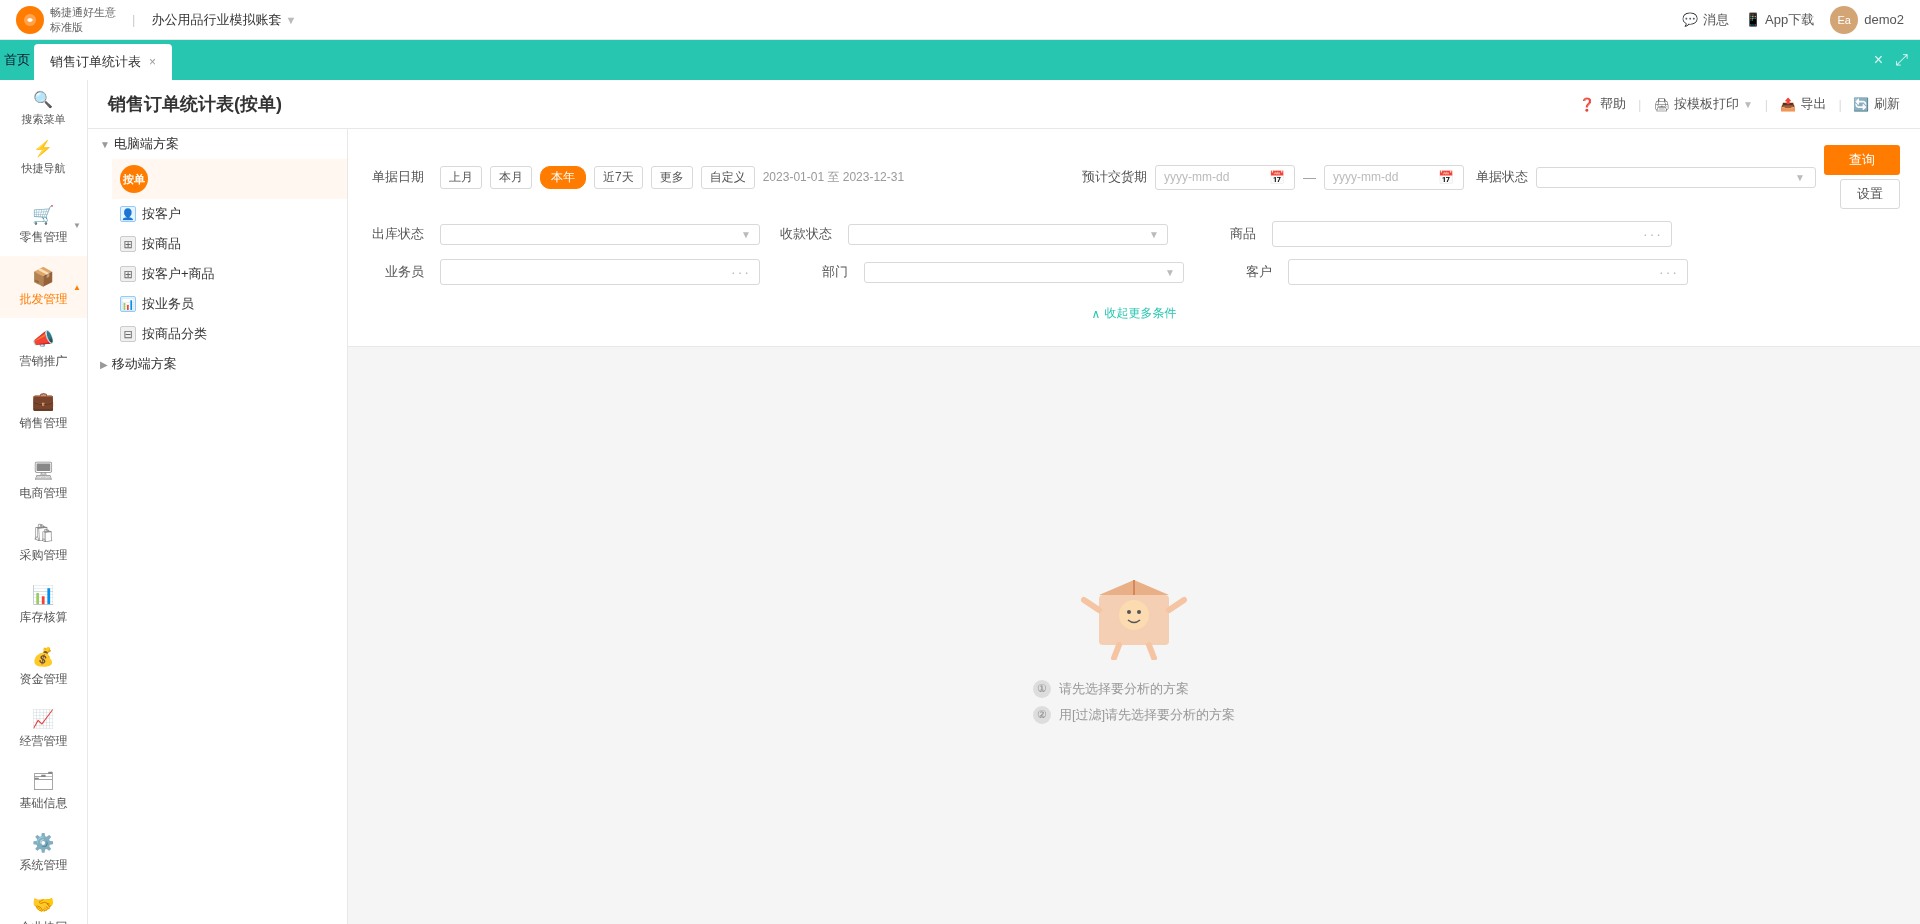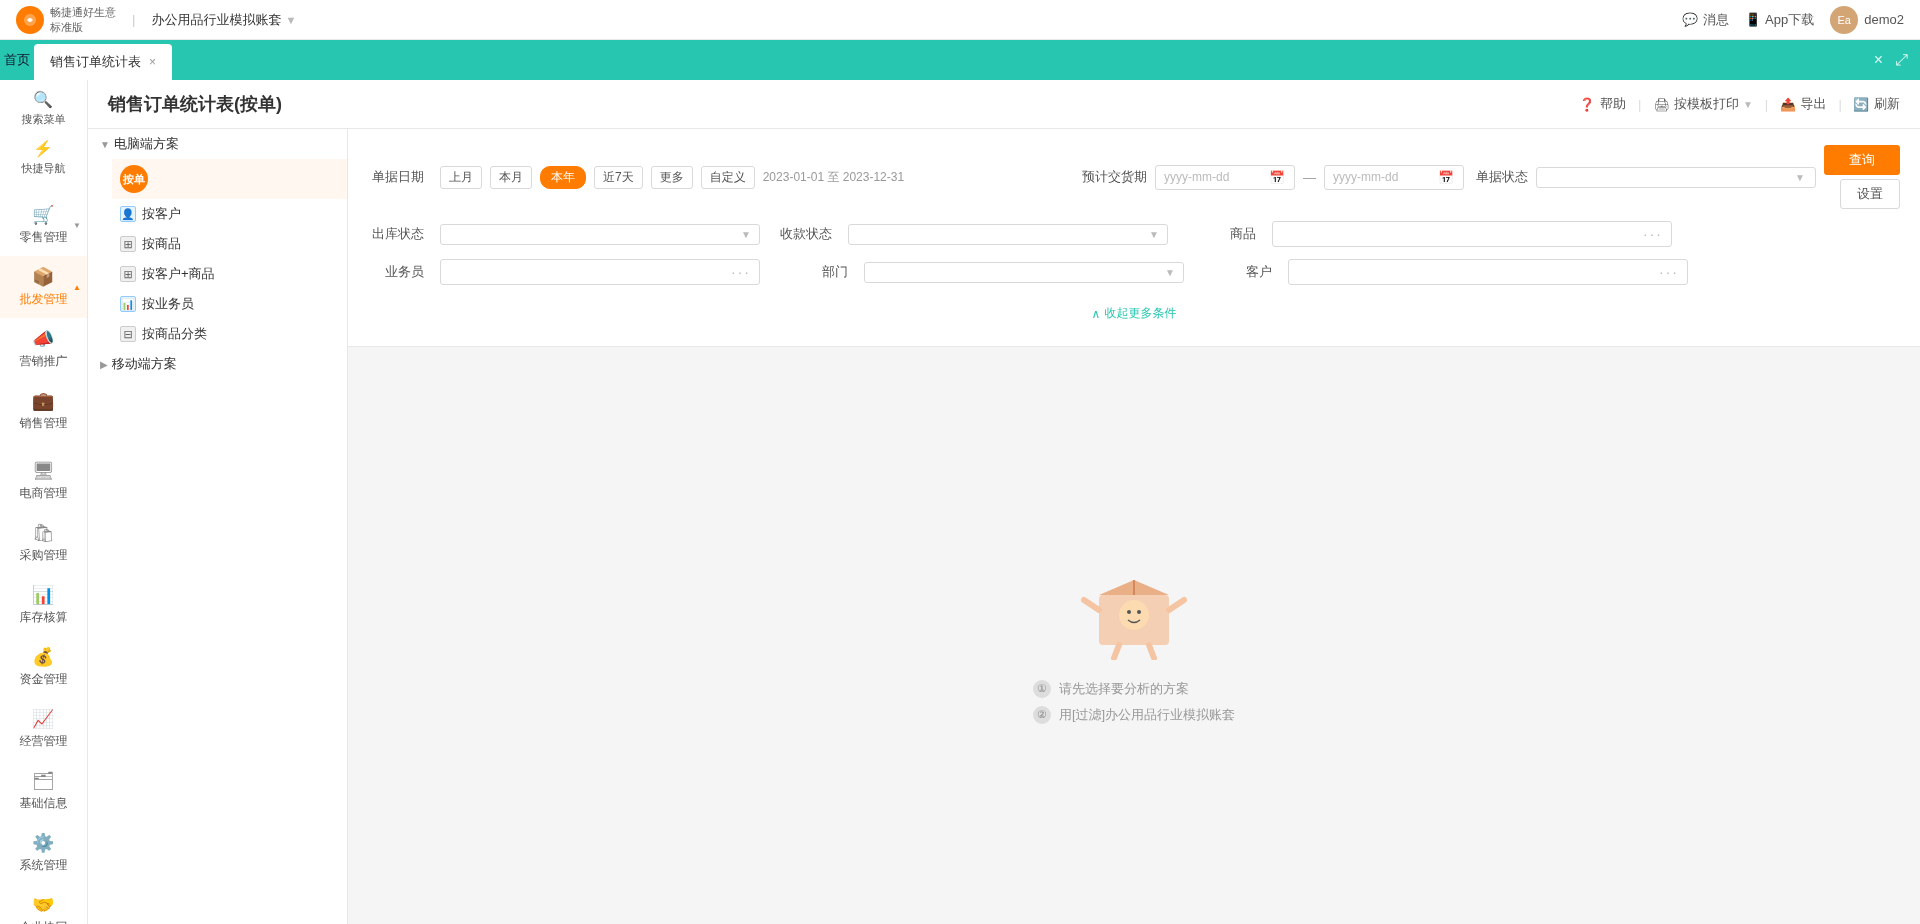--- a/index.html
+++ b/index.html
@@ -394,21 +394,21 @@
                 <line x1="75" y1="105" x2="80" y2="118" stroke="#f5c5a3" stroke-width="6" stroke-linecap="round"></line>
               </svg>
             </div>
             <div class="empty-tips">
               <div class="empty-tip">
                 <div class="tip-num">①</div>
                 <span>请先选择要分析的方案</span>
               </div>
               <div class="empty-tip">
                 <div class="tip-num">②</div>
-                <span>用[过滤]办公用品行业模拟账套</span>
+                <span>用[过滤]请先选择要分析的方案</span>
               </div>
             </div>
           </div>
         </div>
 
       </div>
     </div>
   </div>
 </div>
 

